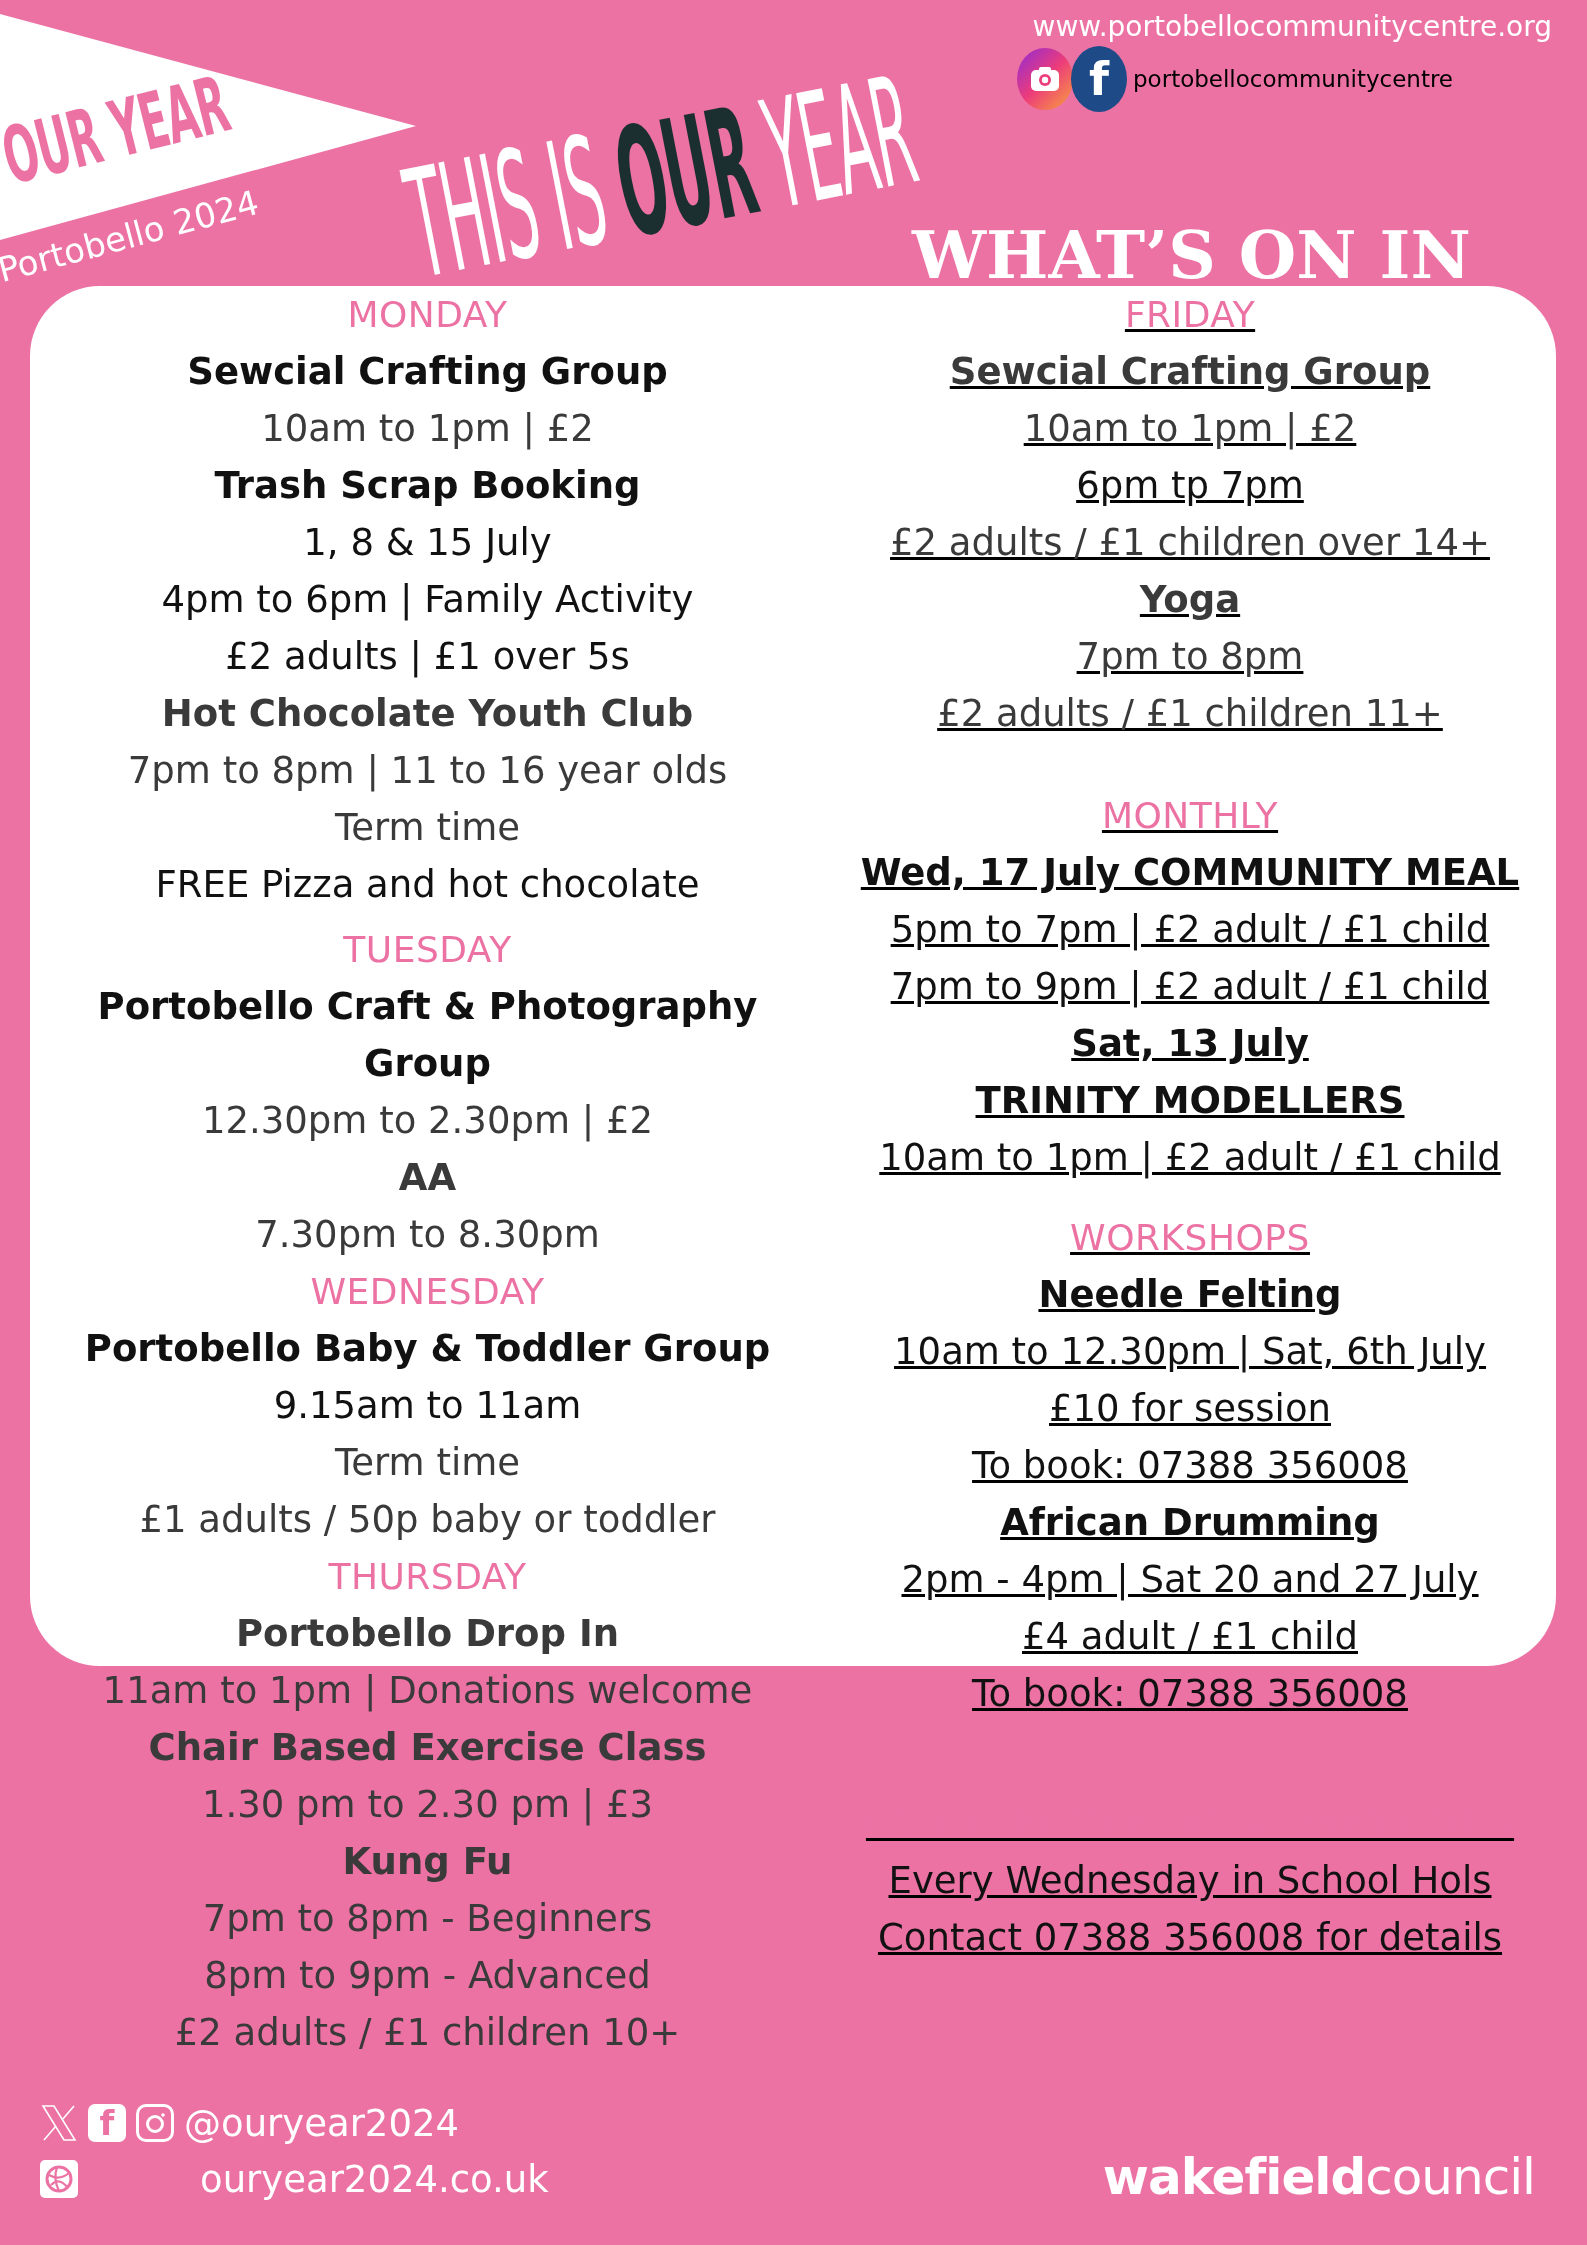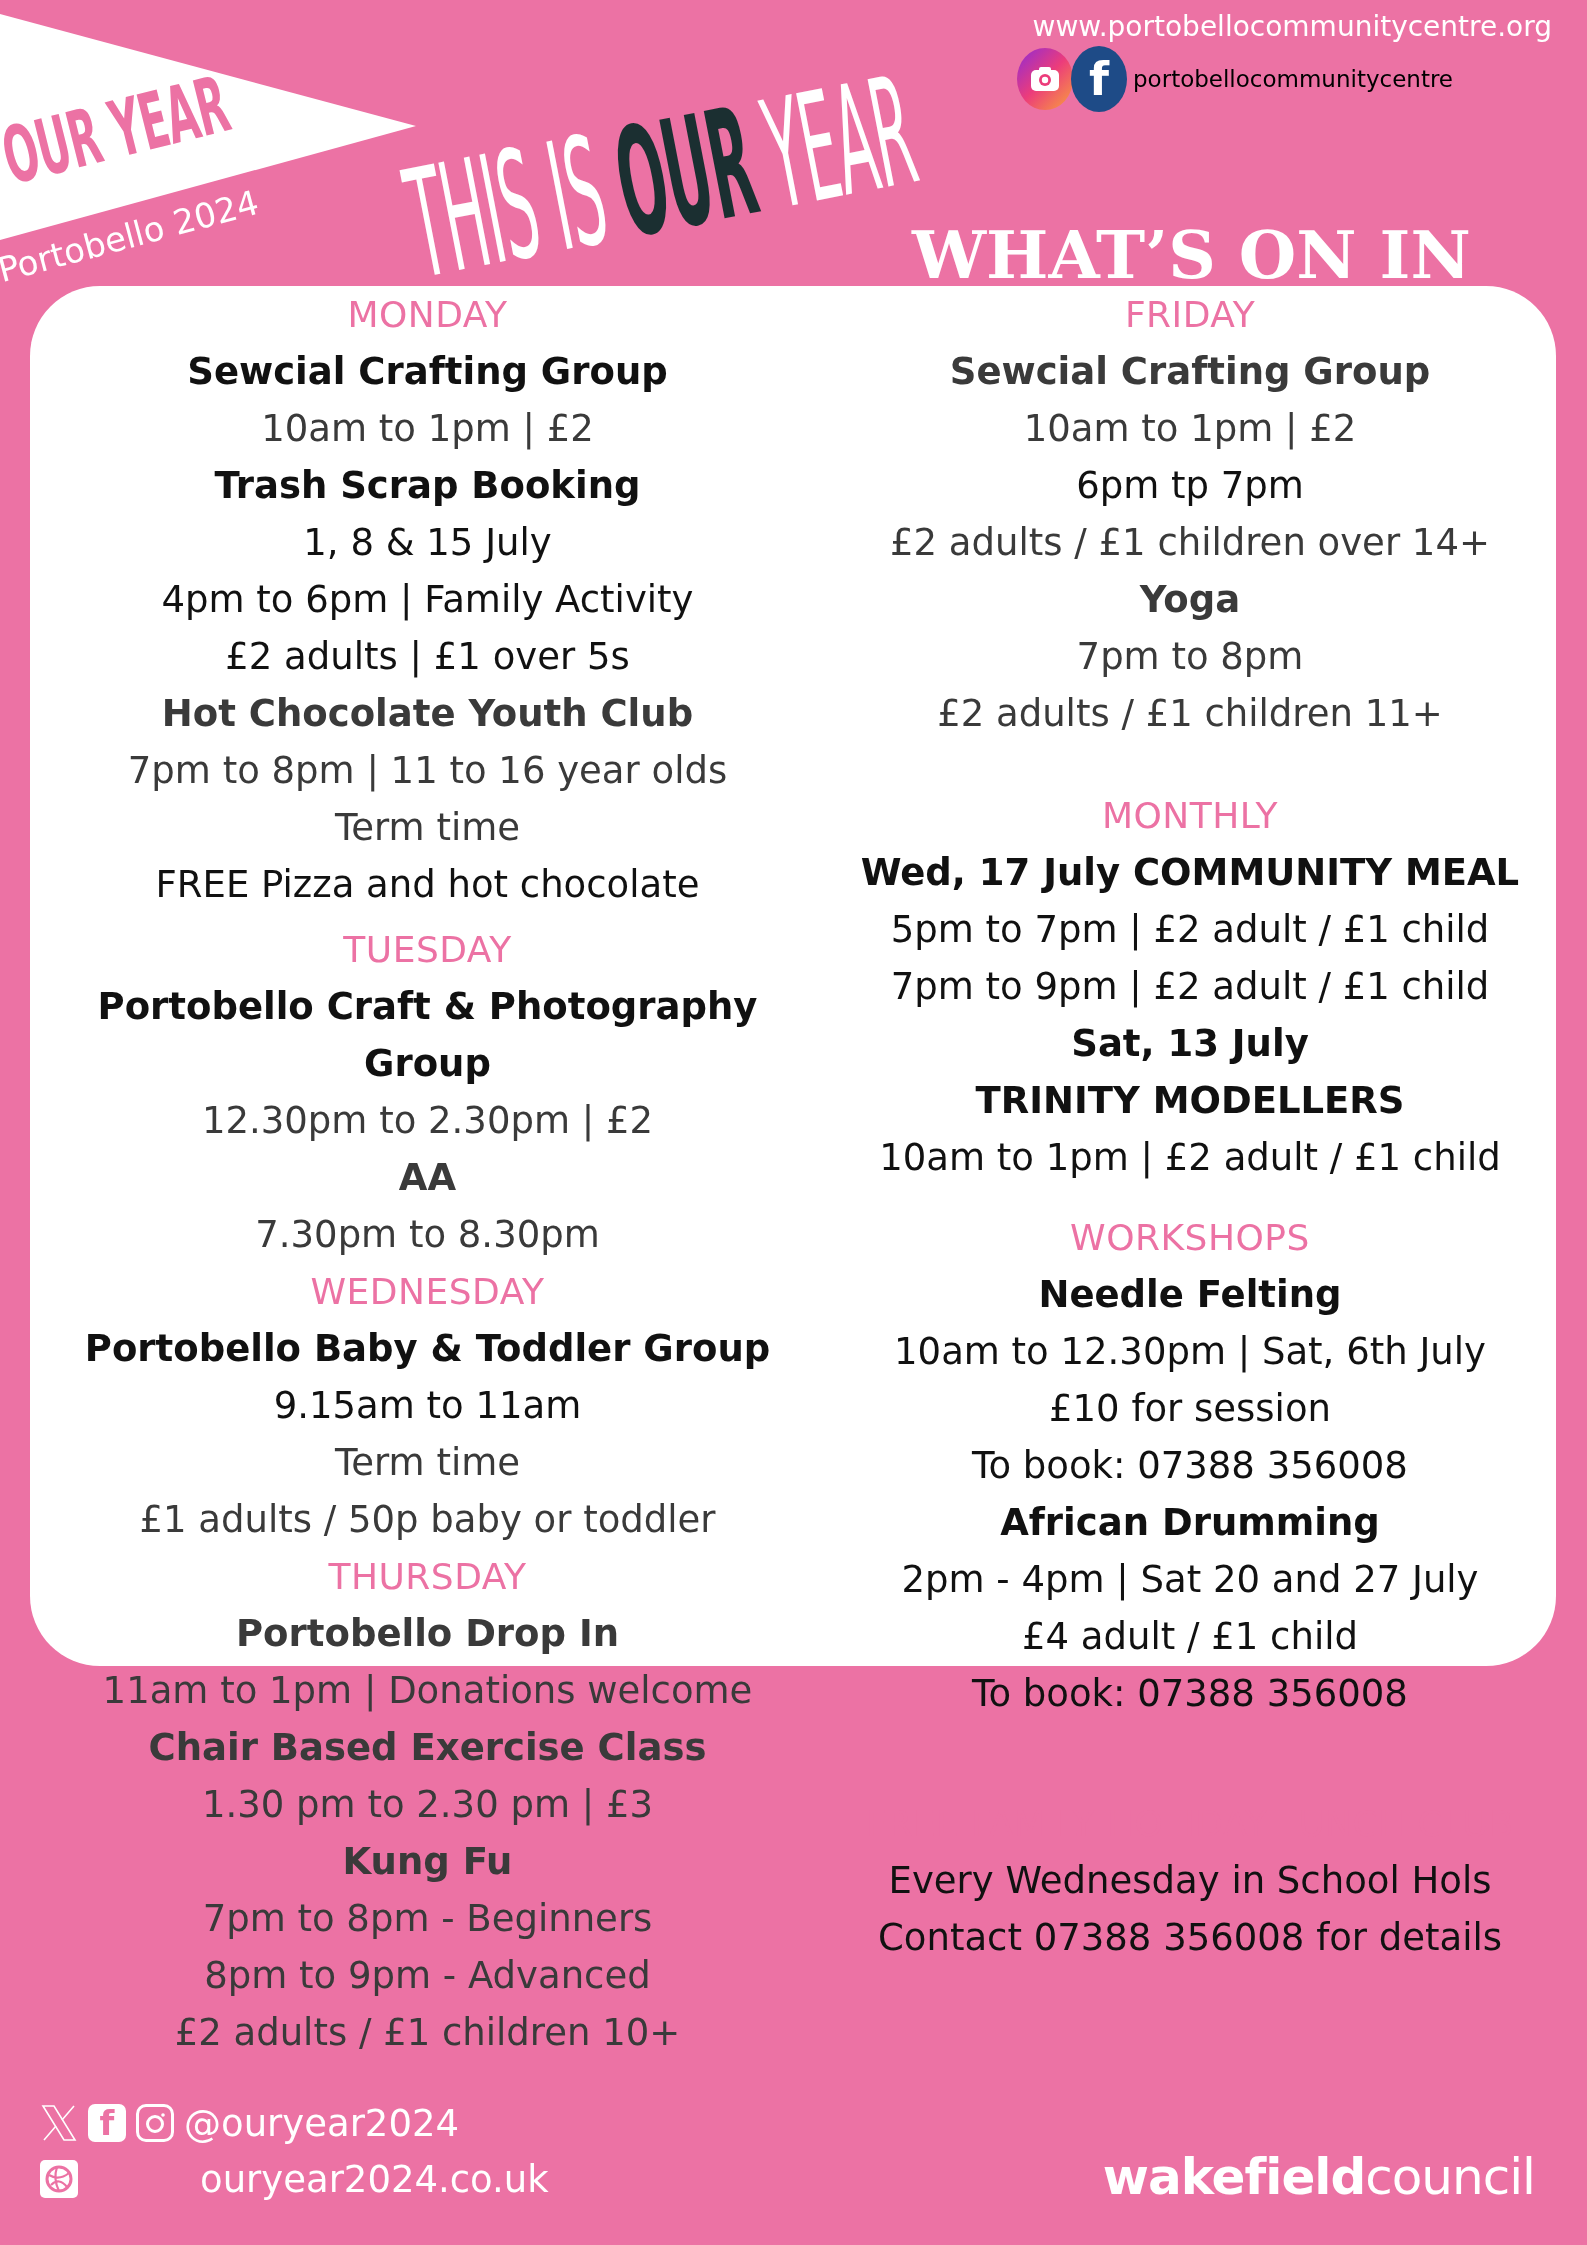--- a/index.html
+++ b/index.html
@@ -60,21 +60,21 @@
   }
   .card {
     position:absolute; left:30px; top:286px; width:1526px; height:1380px;
     background:#fff; border-radius:70px;
   }
   .col {
     position:absolute; top:0; text-align:center;
     font-family:"DejaVu Sans", sans-serif;
   }
   .col-left { left:0; width:795px; top:0; }
-  .col-right { left:775px; width:770px; top:0; }
+  .col-right { left:775px; width:770px; top:0;text-decoration:underline; }
   .sec-head { color:#ec72a4; font-size:36px; line-height:57px; font-weight:normal; letter-spacing:0.5px; }
   .ev-title { color:#111; font-weight:bold; font-size:37px; line-height:57px; }
   .ev-title.grey { color:#3a3a3a; }
   .ev-line { color:#3a3a3a; font-size:37px; line-height:57px; }
   .ev-line.dark { color:#111; }
   .gap { height:44px; }
   .gap-s { height:30px; }
   .gap-l { height:80px; }
   .foot-left { position:absolute; left:40px; top:2095px; color:#fff; }
   .foot-row { display:flex; align-items:center; height:56px; }

